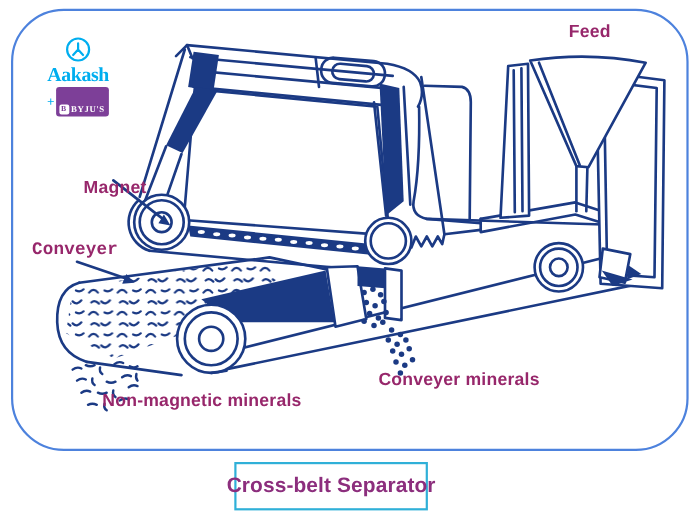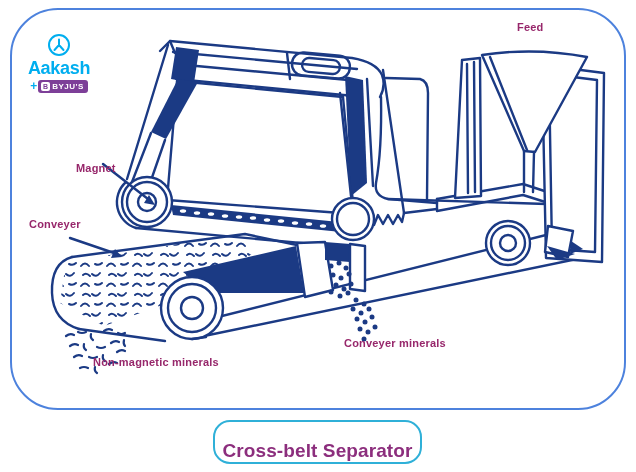--- a/index.html
+++ b/index.html
@@ -6,49 +6,49 @@
   body{
     width:636px;height:472px;position:relative;background:#ffffff;
     font-family:"Liberation Sans", sans-serif;overflow:hidden;
   }
   .card{
     position:absolute;left:10px;top:8px;width:612px;height:398px;
     border:2.5px solid #4d82dd;border-radius:48px;background:#ffffff;
   }
   .diagram-svg{position:absolute;left:0;top:0;width:636px;height:472px;}
   .lbl{
-    position:absolute;color:#97276b;font-weight:700;font-size:11px;
+    position:absolute;color:#97276b;font-weight:700;font-size:16px;
     letter-spacing:.2px;white-space:nowrap;
   }
   .lbl-feed{left:517px;top:21px;}
   .lbl-magnet{left:76px;top:162px;}
-  .lbl-conveyer{left:29px;top:218px;}
+  .lbl-conveyer{left:29px;top:218px;font-family:Liberation Mono, monospace;}
   .lbl-magnetic{left:344px;top:337px;}
   .lbl-nonmagnetic{left:93px;top:356px;}
-  .logo{position:absolute;left:14px;top:33px;width:90px;}
+  .logo{position:absolute;left:26px;top:33px;width:90px;font-family:Liberation Serif, serif;}
   .logo-icon{display:block;margin:0 auto;}
   .logo-name{
     text-align:center;color:#00aeef;font-weight:800;font-size:18px;
     letter-spacing:-0.3px;line-height:18px;margin-top:2px;
   }
   .logo-byjus-row{display:flex;align-items:center;justify-content:center;margin-top:2px;}
   .plus{color:#00aeef;font-weight:800;font-size:12px;margin-right:1px;}
   .byjus-badge{
     background:#7d3f98;color:#ffffff;font-weight:700;font-size:8px;
-    letter-spacing:.5px;border-radius:3px;padding:2px 4px 2px 3px;
+    letter-spacing:.5px;border-radius:3px;padding:16px 4px 2px 3px;
     display:flex;align-items:center;line-height:9px;
   }
   .byjus-sq{
     background:#ffffff;color:#7d3f98;width:9px;height:9px;border-radius:2px;
     font-size:7px;font-weight:800;text-align:center;line-height:9px;margin-right:2px;
   }
   .caption-box{
-    position:absolute;left:213px;top:420px;width:209px;height:44px;
-    border:2.5px solid #2fb0d8;border-radius:17px;background:#ffffff;
-    display:flex;align-items:flex-end;justify-content:center;box-sizing:border-box;
+    position:absolute;left:213px;top:420px;width:176px;height:44px;
+    border:2.5px solid #2fb0d8;border-radius:0;background:#ffffff;
+    display:flex;align-items:center;justify-content:center;box-sizing:border-box;
   }
   .caption-text{color:#8c2e7d;font-weight:700;font-size:19px;letter-spacing:.1px;white-space:nowrap;}
 </style>
 </head>
 <body>
 
 <div class="card"></div>
 
 <svg class="diagram-svg" viewBox="0 0 636 472" xmlns="http://www.w3.org/2000/svg">
   <defs>

